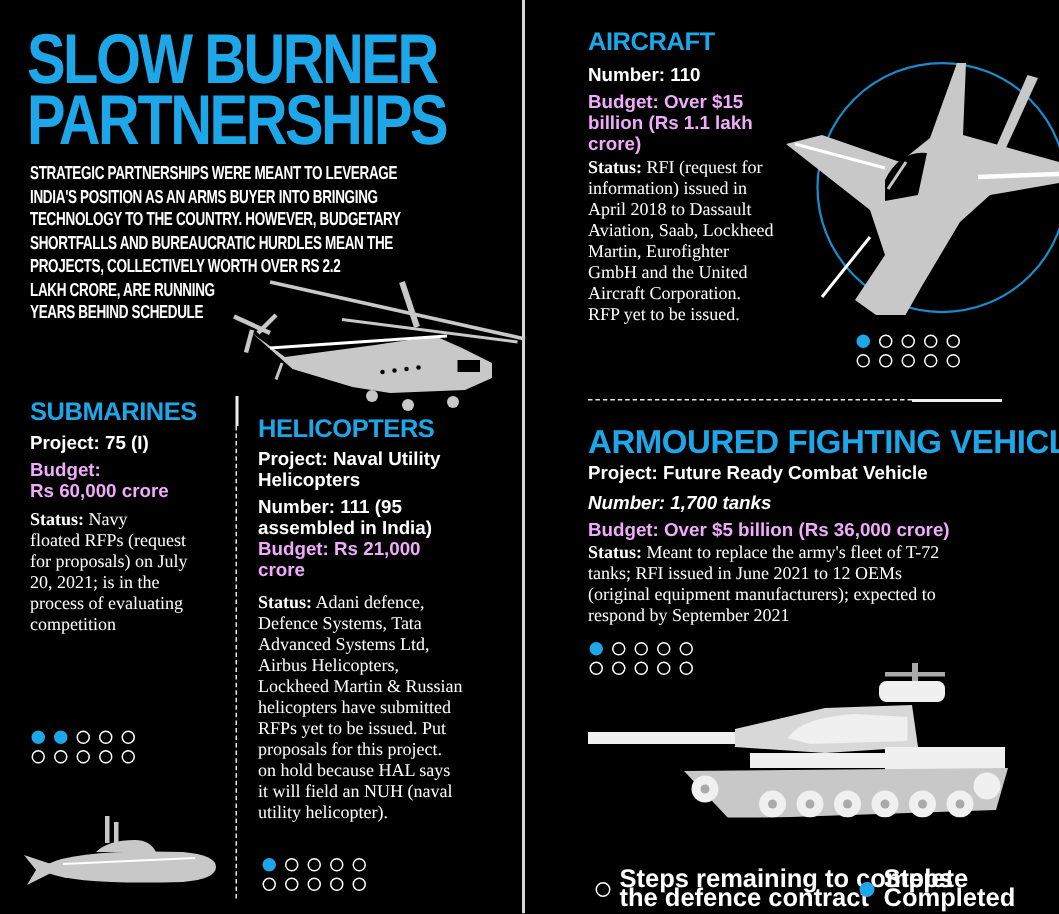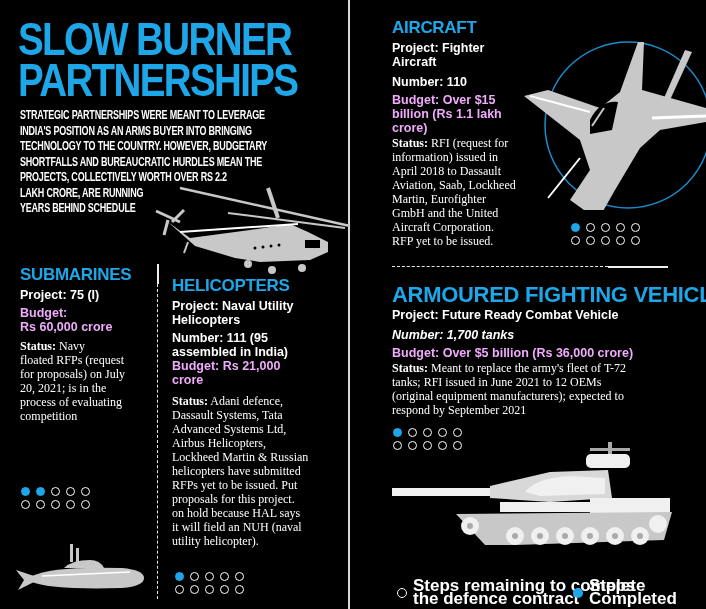--- a/index.html
+++ b/index.html
@@ -115,21 +115,21 @@
   <div class="row-b">
     <div>Number: 111 (95</div>
     <div>assembled in India)</div>
   </div>
   <div class="row-blue" style="margin-top:0;">
     <div>Budget: Rs 21,000</div>
     <div>crore</div>
   </div>
   <div class="status" style="margin-top:7px;">
     <b>Status:</b><span> Adani defence,</span>
-    <div>Dassault Systems, Tata</div>
+    <div>Defence Systems, Tata</div>
     <div>Advanced Systems Ltd,</div>
     <div>Airbus Helicopters,</div>
     <div>Lockheed Martin &amp; Russian</div>
     <div>helicopters have submitted</div>
     <div>RFPs yet to be issued. Put</div>
     <div>proposals for this project.</div>
     <div>on hold because HAL says</div>
     <div>it will field an NUH (naval</div>
     <div>utility helicopter).</div>
   </div>
@@ -142,24 +142,20 @@
     <span class="dot"></span>
   <span class="dot"></span>
     <span class="dot"></span>
     <span class="dot"></span>
     <span class="dot"></span>
     <span class="dot"></span>
 </div>
 
 <div class="abs" style="left:392px; top:18px; width:170px;">
   <div class="sec-h">AIRCRAFT</div>
-  <div class="row-b">
-    <div>Project: Fighter</div>
-    <div>Aircraft</div>
-  </div>
   <div class="row-b" style="margin-top:6px;">Number: 110</div>
   <div class="row-blue" style="margin-top:4px;">
     <div>Budget: Over $15</div>
     <div>billion (Rs 1.1 lakh</div>
     <div>crore)</div>
   </div>
   <div class="status" style="margin-top:1px;">
     <b>Status:</b><span> RFI (request for</span>
     <div>information) issued in</div>
     <div>April 2018 to Dassault</div>

